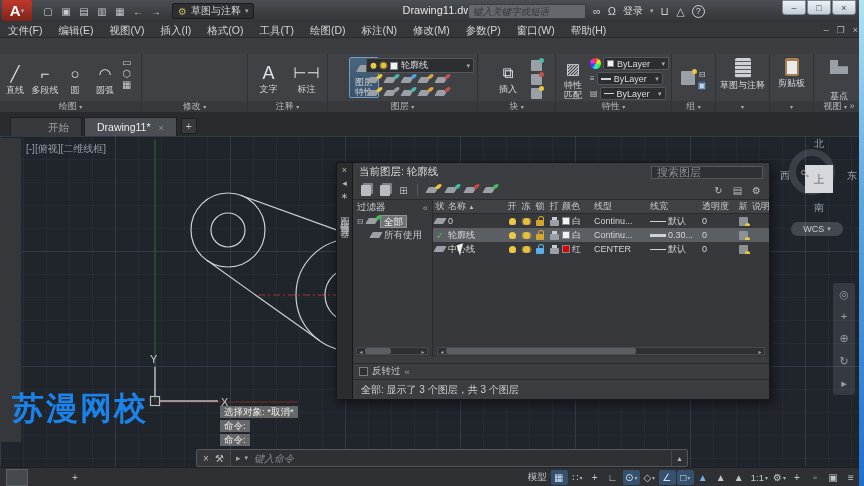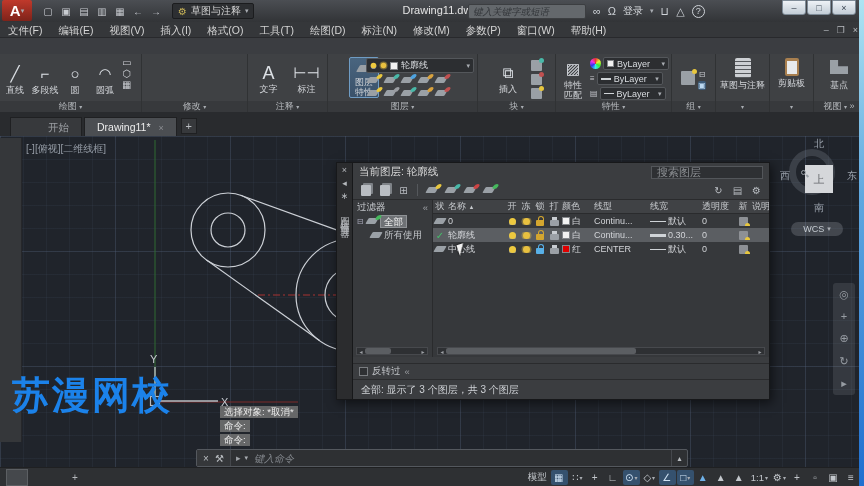--- a/index.html
+++ b/index.html
@@ -92,21 +92,21 @@
   #viewcube{left:779px;top:3px;width:80px;height:80px;}
   .vc-ring{position:absolute;left:10px;top:10px;width:46px;height:46px;border-radius:50%;border:7px solid rgba(130,136,146,0.28);}
   .vc-face{position:absolute;left:26px;top:26px;width:28px;height:28px;background:#d5d7da;color:#67696d;
            display:flex;align-items:center;justify-content:center;font-size:11px;}
   .vc-lbl{position:absolute;color:#9aa2ac;font-size:10px;}
   #wcs{left:791px;top:86px;width:52px;height:14px;background:rgba(190,196,204,0.22);border-radius:7px;
        display:flex;align-items:center;justify-content:center;gap:3px;color:#c6ccd2;font-size:9px;}
   #navbar{left:833px;top:147px;width:22px;height:112px;background:rgba(140,145,152,0.20);border-radius:3px;
           display:flex;flex-direction:column;align-items:center;justify-content:space-around;}
   .nav-ic{color:rgba(205,210,216,0.65);font-size:11px;}
-  #wm-title{left:12px;top:240px;font-size:38px;font-weight:bold;color:#1b82ea;letter-spacing:2px;line-height:1;}
+  #wm-title{left:12px;top:256px;font-size:32px;font-weight:bold;color:#1b82ea;letter-spacing:2px;line-height:1;}
   #wm-bar{left:12px;top:312px;width:186px;height:19px;background:#1160c8;display:flex;align-items:center;justify-content:center;
           color:#f4f8fc;font-size:12.5px;font-weight:bold;}
   #cmdchips{left:220px;top:270px;display:flex;flex-direction:column;align-items:flex-start;gap:2px;}
   .chip{background:rgba(118,118,118,0.82);color:#ebebeb;font-size:9.5px;padding:0 4px;height:12px;line-height:12px;}
   #cmdbar{left:196px;top:313px;width:492px;height:18px;background:#2e3033;border:1px solid #54585e;border-radius:2px;
           display:flex;align-items:center;}
   .cmd-icons{width:34px;display:flex;justify-content:center;gap:6px;color:#b8bcc0;font-size:10px;border-right:1px solid #45484d;height:100%;align-items:center;background:#35373a;}
   .cmd-prompt{display:flex;align-items:center;gap:4px;padding:0 5px;flex:1;}
   .cmd-go{color:#9ea2a8;font-size:9px;}
   .cmd-input{flex:1;background:transparent;border:none;outline:none;color:#9ea2a8;font-size:10px;font-style:italic;font-family:inherit;}
@@ -437,21 +437,21 @@
     </div>
 
     <div class="rpanel flex" style="width:44px;flex-direction:column;justify-content:flex-start;padding-top:4px;">
       <span class="clip"></span>
       <span class="blab" style="margin-top:2px;">剪贴板</span>
       <div class="rlabel"><span class="caret">▾</span></div>
     </div>
 
     <div class="rpanel flex" style="width:50px;flex-direction:column;justify-content:flex-start;padding-top:6px;border-right:none;">
       <span class="basei"></span>
-      <span class="blab" style="margin-top:6px;">基点</span>
+      <span class="blab" style="margin-top:17px;">基点</span>
       <div class="rlabel"><span>视图</span> <span class="caret">▾</span> »</div>
     </div>
   </div>
 
   <div id="filetabs" class="abs">
     <span class="ftab" style="margin-left:10px;width:72px;text-align:right;">开始</span>
     <span class="ftab active"><span>Drawing11*</span><span class="x">×</span></span>
     <span class="fplus">+</span>
   </div>
 

